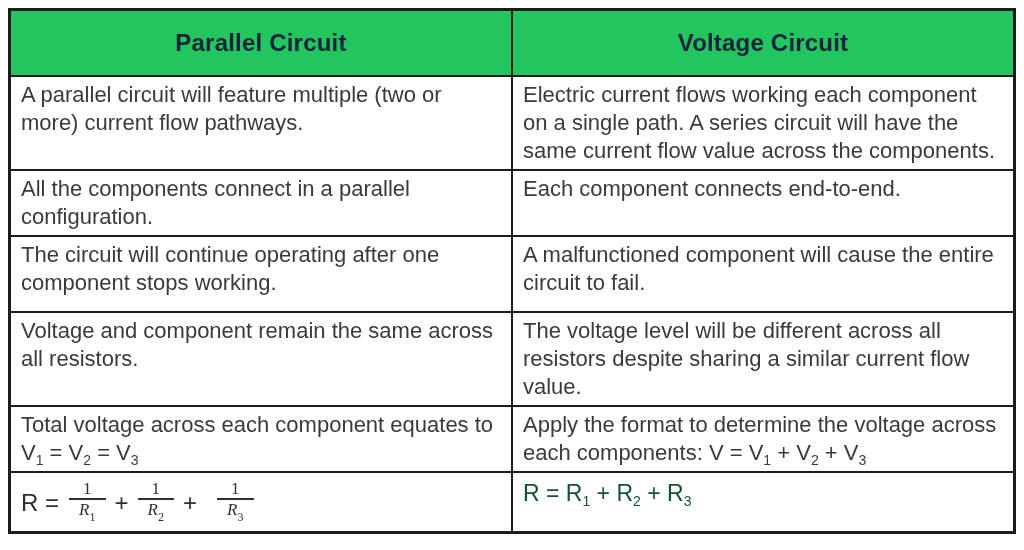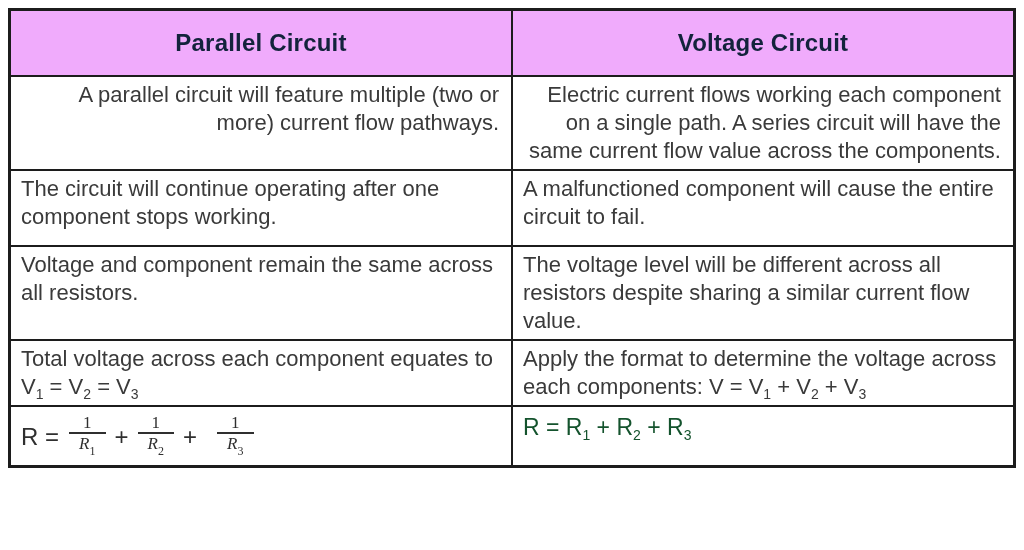--- a/index.html
+++ b/index.html
@@ -25,37 +25,37 @@
     table-layout: fixed;
     border: 3px solid #1c1c1c;
   }
   table.compare th,
   table.compare td {
     border: 2px solid #1c1c1c;
     width: 50%;
     box-sizing: border-box;
   }
   th.hdr {
-    background: #f0abfc;
+    background: #22c55e;
     color: #13233c;
     font-size: 24px;
     font-weight: bold;
     text-align: center;
     vertical-align: middle;
     height: 66px;
     letter-spacing: 0.2px;
   }
   td.cell {
     vertical-align: top;
     padding: 4px 12px 4px 10px;
     font-size: 22px;
     line-height: 28px;
     color: #3a3a3a;
   }
-  tr.r1 td { height: 86px; text-align: right; }
+  tr.r1 td { height: 86px; }
   tr.r2 td { height: 64px; }
   tr.r3 td { height: 76px; }
   tr.r4 td { height: 80px; }
   tr.r5 td { height: 62px; }
   tr.r6 td { height: 58px; }
 
   .ssub {
     font-size: 14px;
     line-height: 0;
     vertical-align: -5px;
@@ -118,20 +118,24 @@
         <tr>
       <th class="hdr">Parallel Circuit</th>
       <th class="hdr">Voltage Circuit</th>
     </tr>
 
     <tr class="r1">
       <td class="cell">A parallel circuit will feature multiple (two or more) current flow pathways.</td>
       <td class="cell">Electric current flows working each component on a single path. A series circuit will have the same current flow value across the components.</td>
     </tr>
 
+    <tr class="r2">
+      <td class="cell">All the components connect in a parallel configuration.</td>
+      <td class="cell">Each component connects end-to-end.</td>
+    </tr>
 
     <tr class="r3">
       <td class="cell">The circuit will continue operating after one component stops working.</td>
       <td class="cell">A malfunctioned component will cause the entire circuit to fail.</td>
     </tr>
 
     <tr class="r4">
       <td class="cell">Voltage and component remain the same across all resistors.</td>
       <td class="cell">The voltage level will be different across all resistors despite sharing a similar current flow value.</td>
     </tr>

